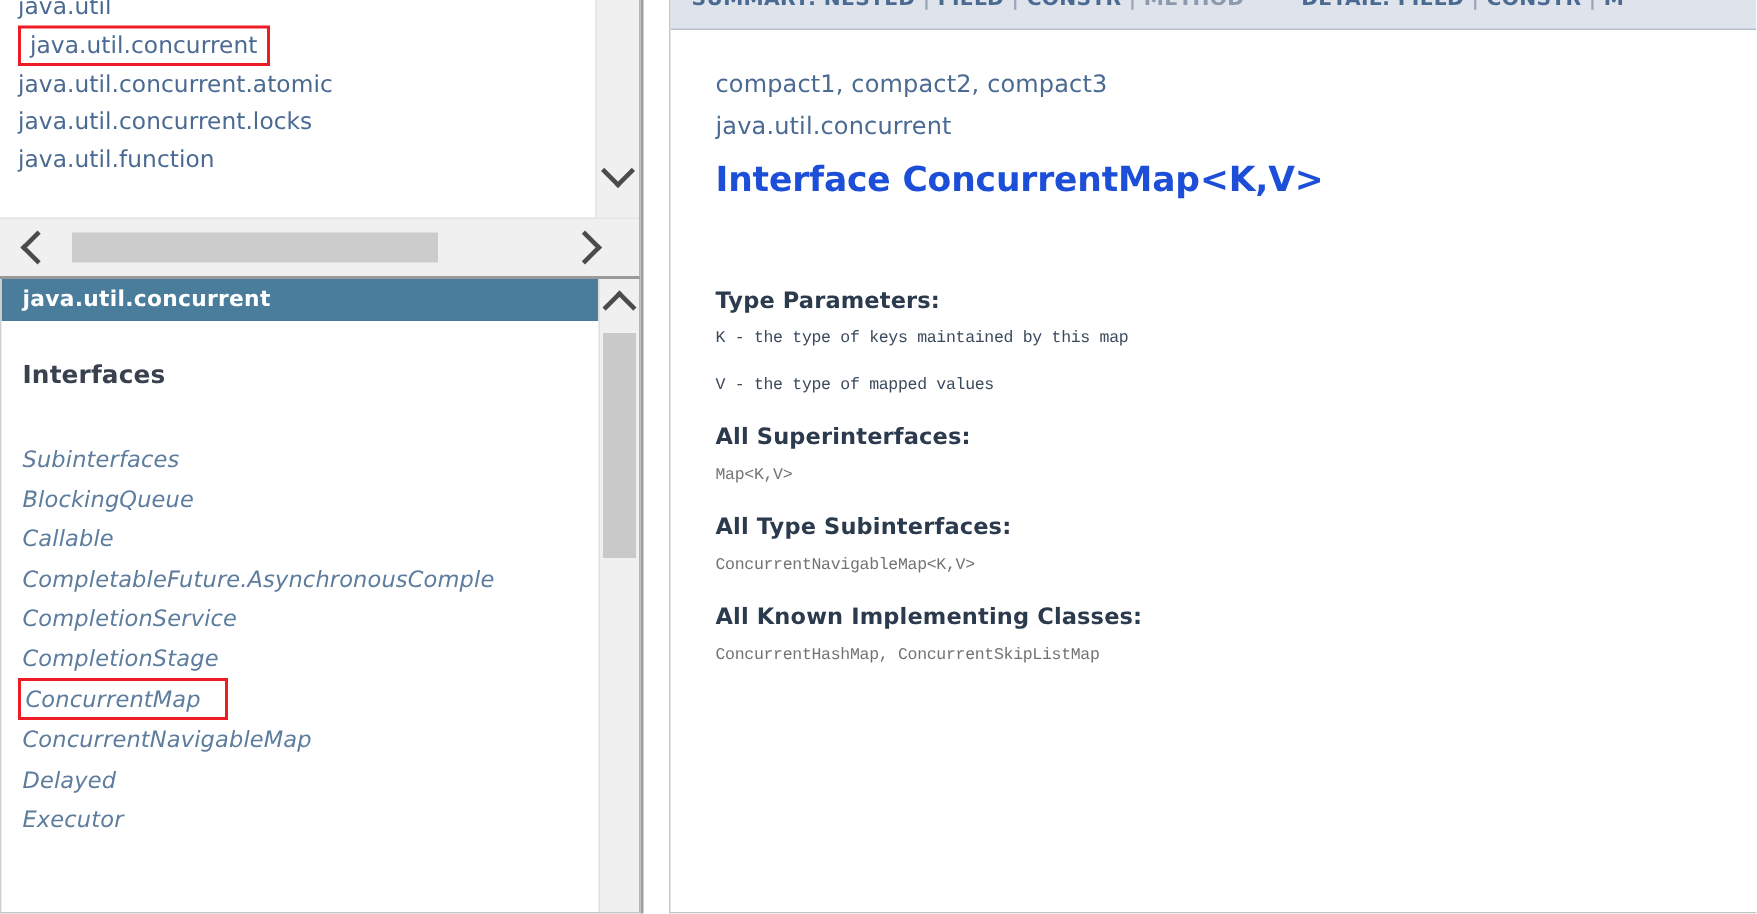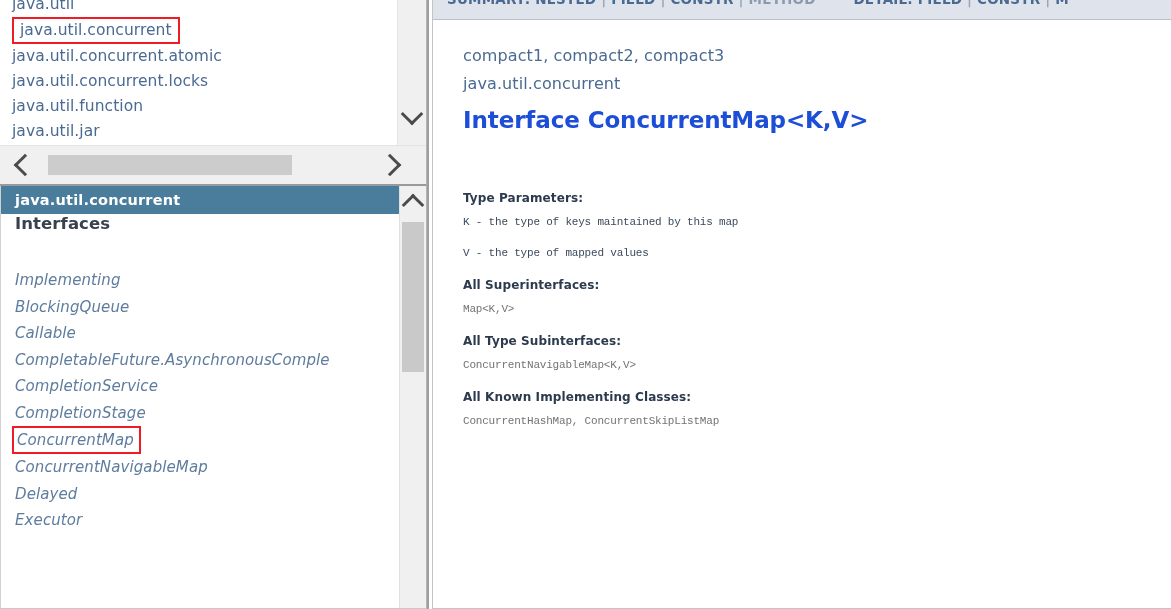--- a/index.html
+++ b/index.html
@@ -186,35 +186,36 @@
   #class-list-scrollarea {
     flex: 1 1 auto;
     overflow: hidden;
     background: #ffffff;
     padding-left: 14px;
   }
   #class-section-title {
     font-weight: bold;
     font-size: 16.5px;
     color: #39414f;
+    margin-top: 26px;
     margin-bottom: 34px;
     letter-spacing: 0.1px;
   }
   .class-item {
     font-size: 15px;
     font-style: italic;
     line-height: 26.5px;
     color: #5d7c9e;
     white-space: nowrap;
     letter-spacing: 0.1px;
   }
   .class-item.boxed {
     display: inline-block;
     border: 2px solid #ee1c25;
-    padding: 0 5px 0 3px;
+    padding: 0 16px 0 3px;
     margin-left: -3px;
     line-height: 24px;
   }
 
   
   #class-vscroll {
     flex: 0 0 26px;
     width: 26px;
     background: #f0f0f0;
     border-left: 1px solid #e0e0e0;
@@ -245,21 +246,21 @@
     position: relative;
     box-sizing: border-box;
     background: #ffffff;
     border-left: 2px solid #9e9e9e;
     display: flex;
     flex-direction: column;
     overflow: hidden;
   }
   #right-inner {
     position: relative;
-    margin-left: 3px;
+    margin-left: 17px;
     border-left: 1px solid #c4c4c4;
     border-bottom: 1px solid #c4c4c4;
     flex: 1 1 auto;
     display: flex;
     flex-direction: column;
     overflow: hidden;
     background: #ffffff;
     box-sizing: border-box;
   }
   #navbar {
@@ -299,21 +300,21 @@
   }
   #doc-title {
     font-size: 23px;
     font-weight: bold;
     color: #1d4ed8;
     margin-top: 9px;
     letter-spacing: -0.1px;
   }
   .doc-spacer { height: 58px; }
   .doc-dt {
-    font-size: 12px;
+    font-size: 15px;
     font-weight: bold;
     color: #2c3a4d;
     margin-top: 0px;
     letter-spacing: 0.1px;
   }
   .doc-dd {
     font-family: Liberation Mono, monospace;
     font-size: 11px;
     color: #3b4a5c;
     margin-top: 11px;
@@ -332,21 +333,20 @@
     <div id="package-list-frame">
       <div id="package-list-body">
         <div id="package-list">
           <div class="pkg-item first">java.util</div>
           <div class="pkg-item">
             <span class="boxed pkg-item" style="padding-left:6px;margin-left:0;display:inline-block;">java.util.concurrent</span>
           </div>
           <div class="pkg-item">java.util.concurrent.atomic</div>
           <div class="pkg-item">java.util.concurrent.locks</div>
           <div class="pkg-item">java.util.function</div>
-          <div class="pkg-item">java.util.jar</div>
         </div>
         <div id="pkg-vscroll">
           <div class="chev-down">
             <span class="chev down"></span>
           </div>
         </div>
       </div>
       <div id="pkg-hscroll">
         <div class="arrow-left">
           <span class="chev left"></span>
@@ -359,21 +359,21 @@
         </div>
       </div>
     </div>
 
     <div id="class-list-frame">
       <div id="class-list-main">
         <div id="class-list-header">java.util.concurrent</div>
         <div id="class-list-scrollarea">
           <div id="class-section-title">Interfaces</div>
 
-          <div class="class-item">Implementing</div>
+          <div class="class-item">Subinterfaces</div>
           <div class="class-item">BlockingQueue</div>
           <div class="class-item">Callable</div>
           <div class="class-item">CompletableFuture.AsynchronousComple</div>
           <div class="class-item">CompletionService</div>
           <div class="class-item">CompletionStage</div>
           <div class="class-item">
             <span class="class-item boxed">ConcurrentMap</span>
           </div>
           <div class="class-item">ConcurrentNavigableMap</div>
           <div class="class-item">Delayed</div>

